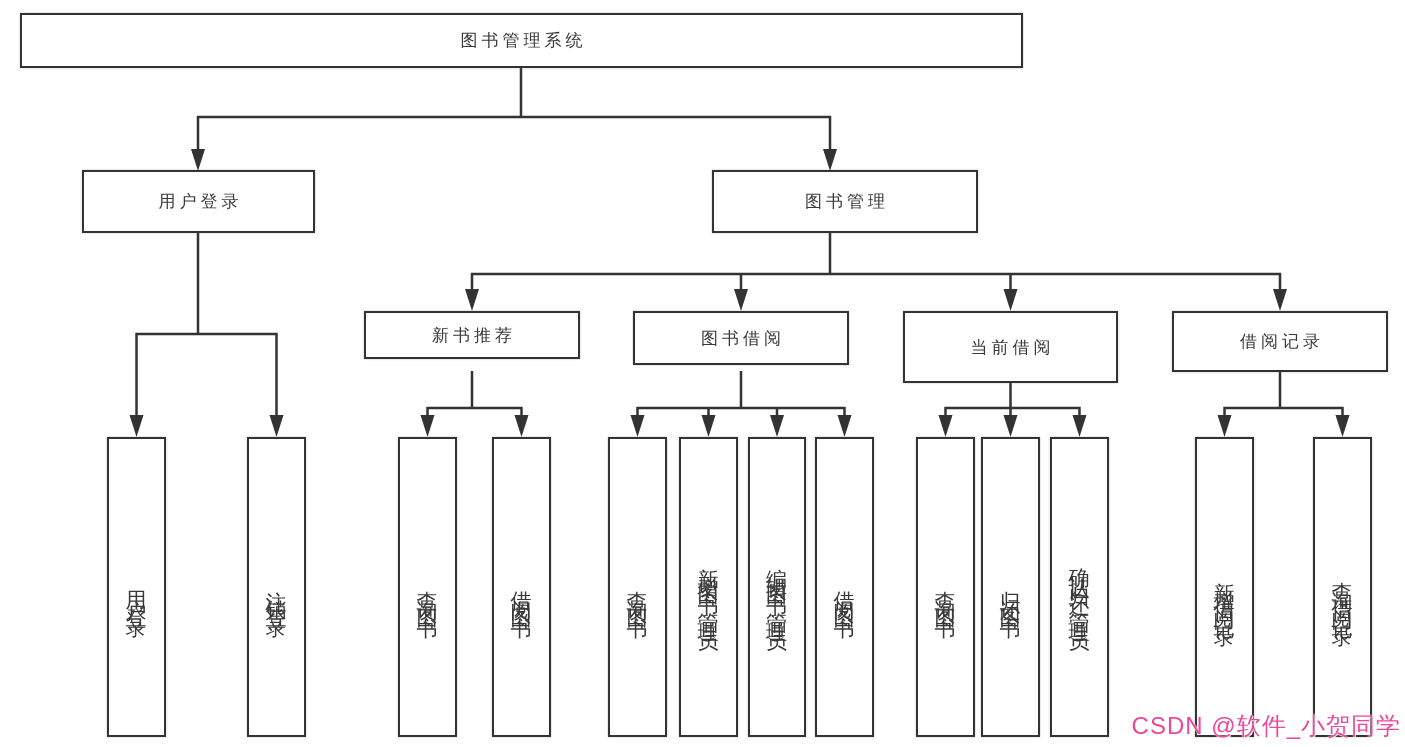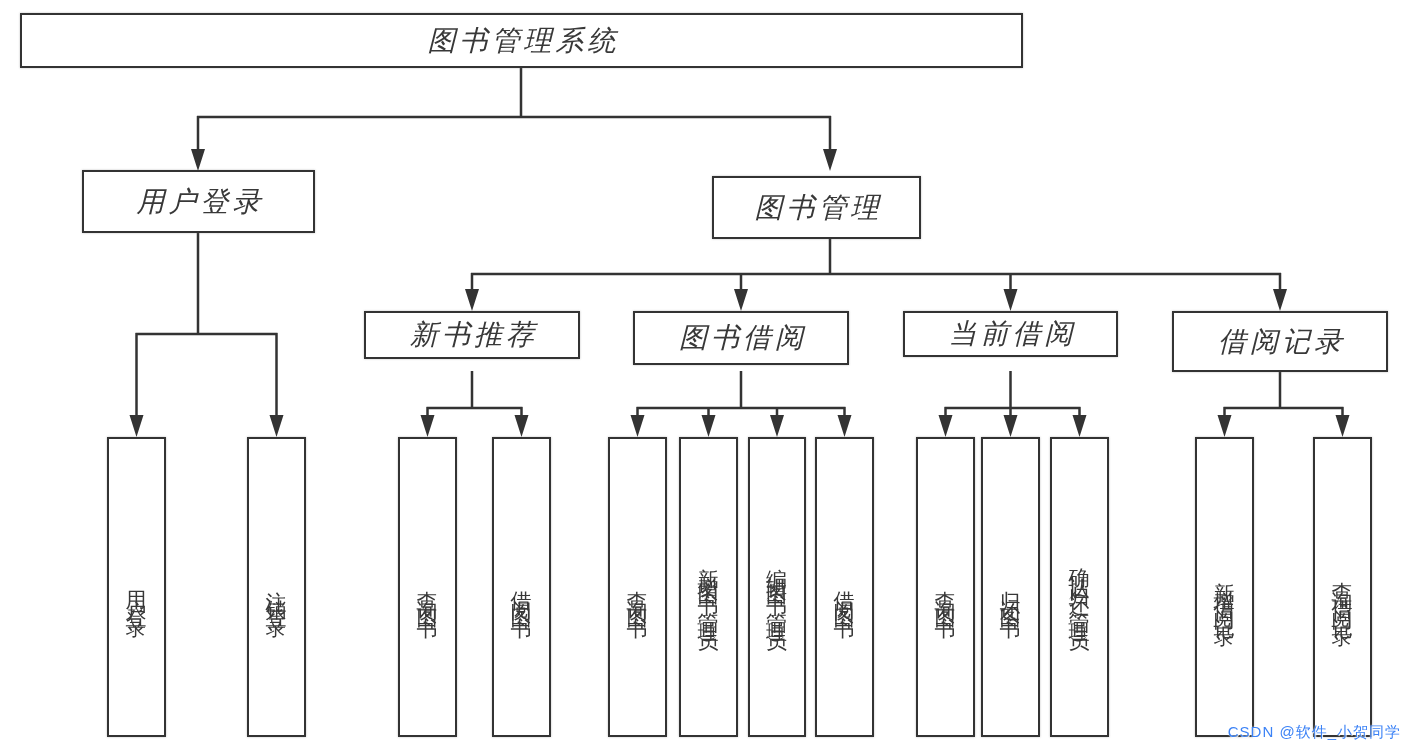--- a/index.html
+++ b/index.html
@@ -9,32 +9,31 @@
   }
   #chart{position:absolute;left:0;top:0;width:1405px;height:747px;}
   #wires{position:absolute;left:0;top:0;z-index:1;}
   .hnode,.vnode{
     position:absolute;box-sizing:border-box;background:#ffffff;
     border:2.5px solid #333333;z-index:2;
     display:flex;align-items:center;justify-content:center;
     color:#383838;box-shadow:0 0 2px rgba(120,120,120,.45);
   }
   .hnode .label{
-    font-size:28px;letter-spacing:4px;white-space:nowrap;
+    font-size:17px;letter-spacing:4px;white-space:nowrap;
     text-indent:4px; 
-    font-style:italic;
   }
   .vnode .vlabel{
     writing-mode:vertical-rl;
     font-size:21px;letter-spacing:9px;line-height:1;
     padding-top:9px; 
   }
   #watermark{
     position:absolute;right:4px;bottom:5px;z-index:3;
-    font-size:15px;letter-spacing:1px;color:#3b82f6;
+    font-size:24px;letter-spacing:1px;color:#ec4899;
     text-shadow:0 0 2px #ffffff,1px 1px 0 rgba(255,255,255,.8);
     white-space:nowrap;
     margin-left:41px;
   }
 </style>
 </head>
 <body>
 
 <div id="chart">
 
@@ -59,31 +58,31 @@
              M1217.5 415 L1231.5 415 L1224.5 437 Z  M1335.5 415 L1349.5 415 L1342.5 437 Z"></path>
   </svg>
 
   <div class="hnode" style="left:20px;top:13px;width:1003px;height:55px">
     <span class="label">图书管理系统</span>
   </div>
 
   <div class="hnode" style="left:82px;top:170px;width:233px;height:63px">
     <span class="label">用户登录</span>
   </div>
-  <div class="hnode" style="left:712px;top:176px;width:209px;height:63px">
+  <div class="hnode" style="left:712px;top:170px;width:266px;height:63px">
     <span class="label">图书管理</span>
   </div>
 
   <div class="hnode" style="left:364px;top:311px;width:216px;height:48px">
     <span class="label">新书推荐</span>
   </div>
   <div class="hnode" style="left:633px;top:311px;width:216px;height:54px">
     <span class="label">图书借阅</span>
   </div>
-  <div class="hnode" style="left:903px;top:311px;width:215px;height:46px">
+  <div class="hnode" style="left:903px;top:311px;width:215px;height:72px">
     <span class="label">当前借阅</span>
   </div>
   <div class="hnode" style="left:1172px;top:311px;width:216px;height:61px">
     <span class="label">借阅记录</span>
   </div>
 
   <div class="vnode" style="left:107px;top:437px;width:59px;height:300px">
     <span class="vlabel">用户登录</span>
   </div>
   <div class="vnode" style="left:247px;top:437px;width:59px;height:300px">

